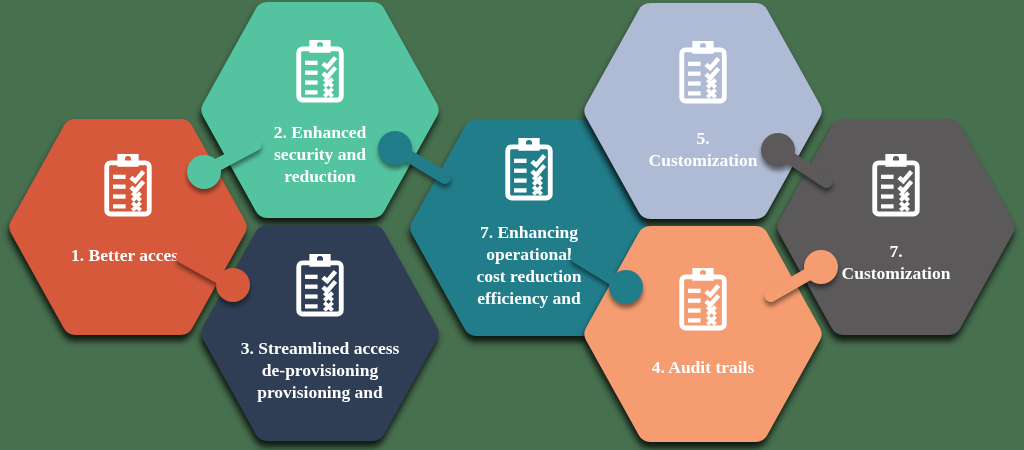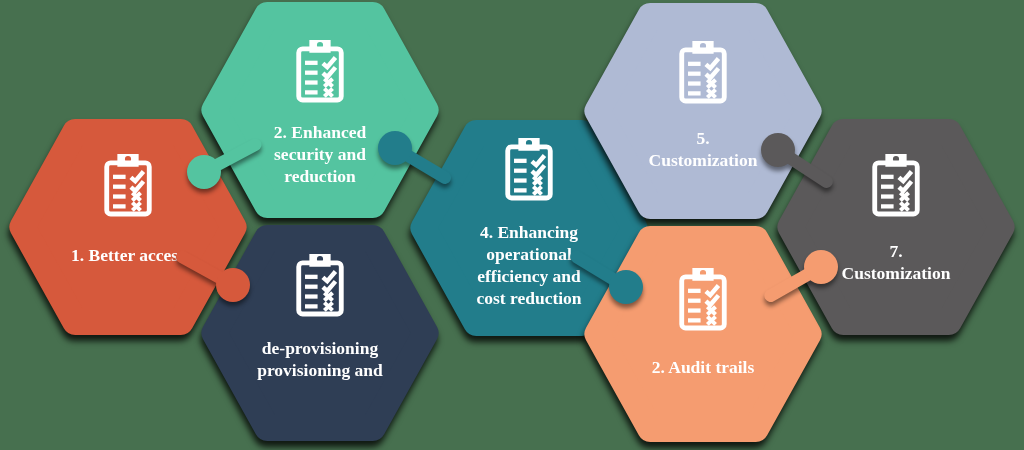--- a/index.html
+++ b/index.html
@@ -115,42 +115,43 @@
   </svg>
 
   <div class="hex" style="left: 200px; top: 225px; --icon-top: 27px; --text-top: 112px; color: rgb(47, 62, 85);">
     <svg class="hex-shape" viewBox="0 0 240 216">
       <polygon points="14.4,108 67.2,13 172.8,13 225.6,108 172.8,203 67.2,203"></polygon>
     </svg>
     <svg class="clipboard" viewBox="0 0 60 70">
       <use href="#clipboard-glyph"></use>
     </svg>
     <div class="hex-label">
+      <div>3. Streamlined access</div>
       <div>de-provisioning</div>
       <div>provisioning and</div>
     </div>
   </div>
 
   <svg class="connector" style="left: 173px; top: 225px; color: rgb(214, 89, 60);" viewBox="0 0 120 120">
     <line x1="60" y1="60" x2="9.2" y2="32"></line>
     <circle cx="60" cy="60" r="17"></circle>
   </svg>
 
   <div class="hex" style="left: 409px; top: 120px; --icon-top: 16px; --text-top: 101px; color: rgb(34, 125, 139);">
     <svg class="hex-shape" viewBox="0 0 240 216">
       <polygon points="14.4,108 67.2,13 172.8,13 225.6,108 172.8,203 67.2,203"></polygon>
     </svg>
     <svg class="clipboard" viewBox="0 0 60 70">
       <use href="#clipboard-glyph"></use>
     </svg>
     <div class="hex-label">
-      <div>4. Enhancing</div>
+      <div>7. Enhancing</div>
       <div>operational</div>
+      <div>cost reduction</div>
       <div>efficiency and</div>
-      <div>cost reduction</div>
     </div>
   </div>
 
   <svg class="connector" style="left: 335px; top: 88px; color: rgb(34, 125, 139);" viewBox="0 0 120 120">
     <line x1="60" y1="60" x2="109.8" y2="89.7"></line>
     <circle cx="60" cy="60" r="17"></circle>
   </svg>
 
   <div class="hex" style="left: 583px; top: 3px; --icon-top: 36px; --text-top: 124px; color: rgb(175, 186, 212);">
     <svg class="hex-shape" viewBox="0 0 240 216">
@@ -166,21 +167,21 @@
   </div>
 
   <div class="hex" style="left: 583px; top: 226px; --icon-top: 40px; --text-top: 130px; color: rgb(245, 156, 112);">
     <svg class="hex-shape" viewBox="0 0 240 216">
       <polygon points="14.4,108 67.2,13 172.8,13 225.6,108 172.8,203 67.2,203"></polygon>
     </svg>
     <svg class="clipboard" viewBox="0 0 60 70">
       <use href="#clipboard-glyph"></use>
     </svg>
     <div class="hex-label">
-      <div>2. Audit trails</div>
+      <div>4. Audit trails</div>
     </div>
   </div>
 
   <svg class="connector" style="left: 566px; top: 227px; color: rgb(34, 125, 139);" viewBox="0 0 120 120">
     <line x1="60" y1="60" x2="10.5" y2="29.8"></line>
     <circle cx="60" cy="60" r="17"></circle>
   </svg>
 
   <div class="hex" style="left: 776px; top: 119px; --icon-top: 33px; --text-top: 121px; color: rgb(91, 89, 90);">
     <svg class="hex-shape" viewBox="0 0 240 216">

